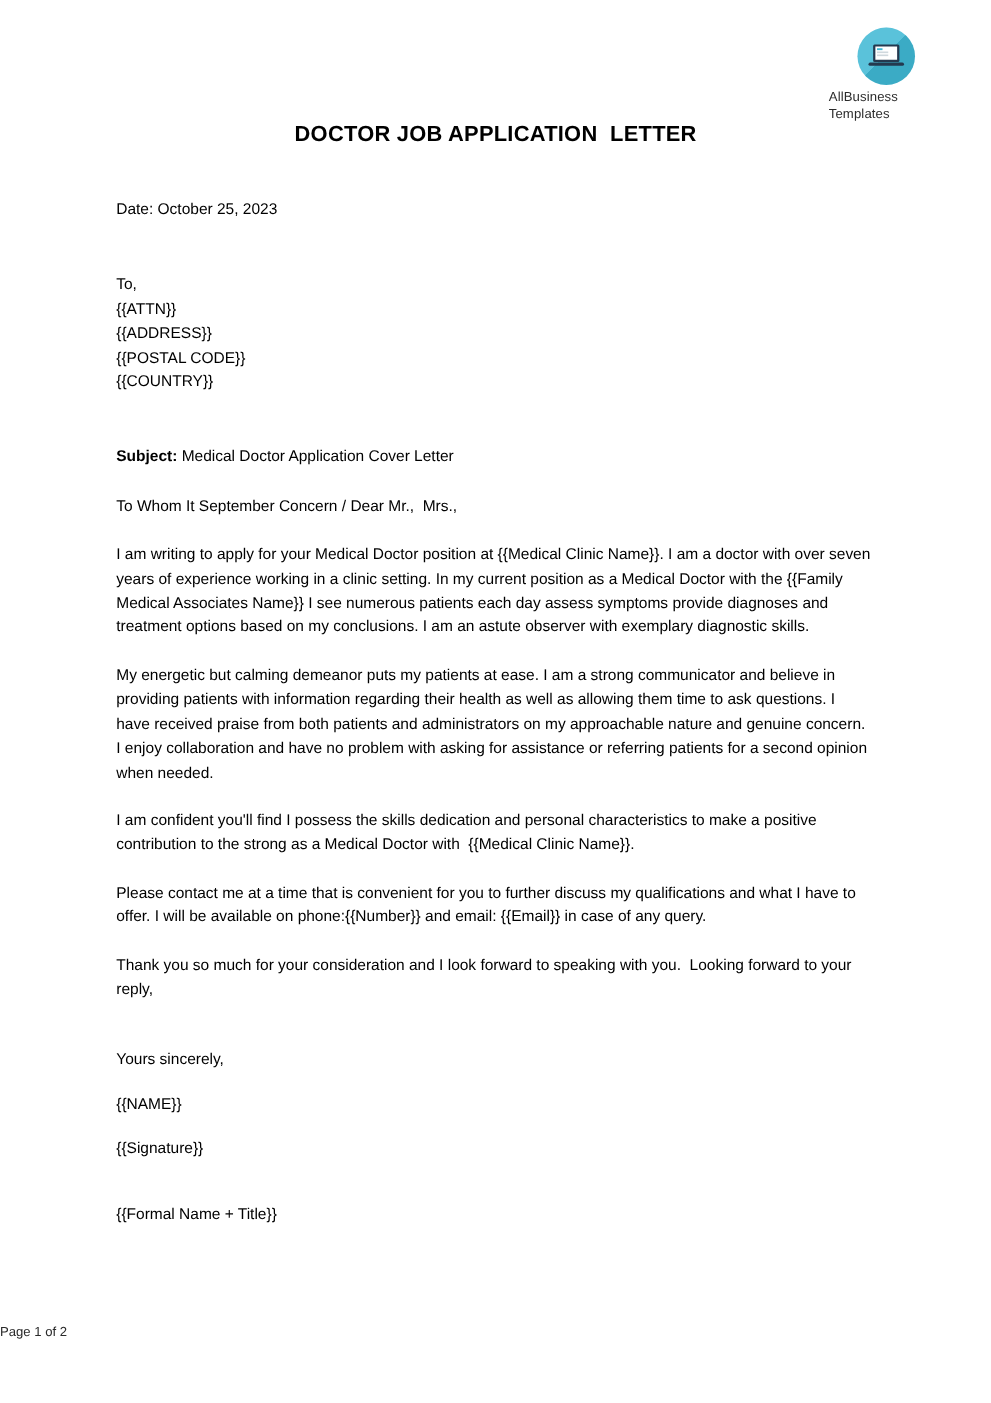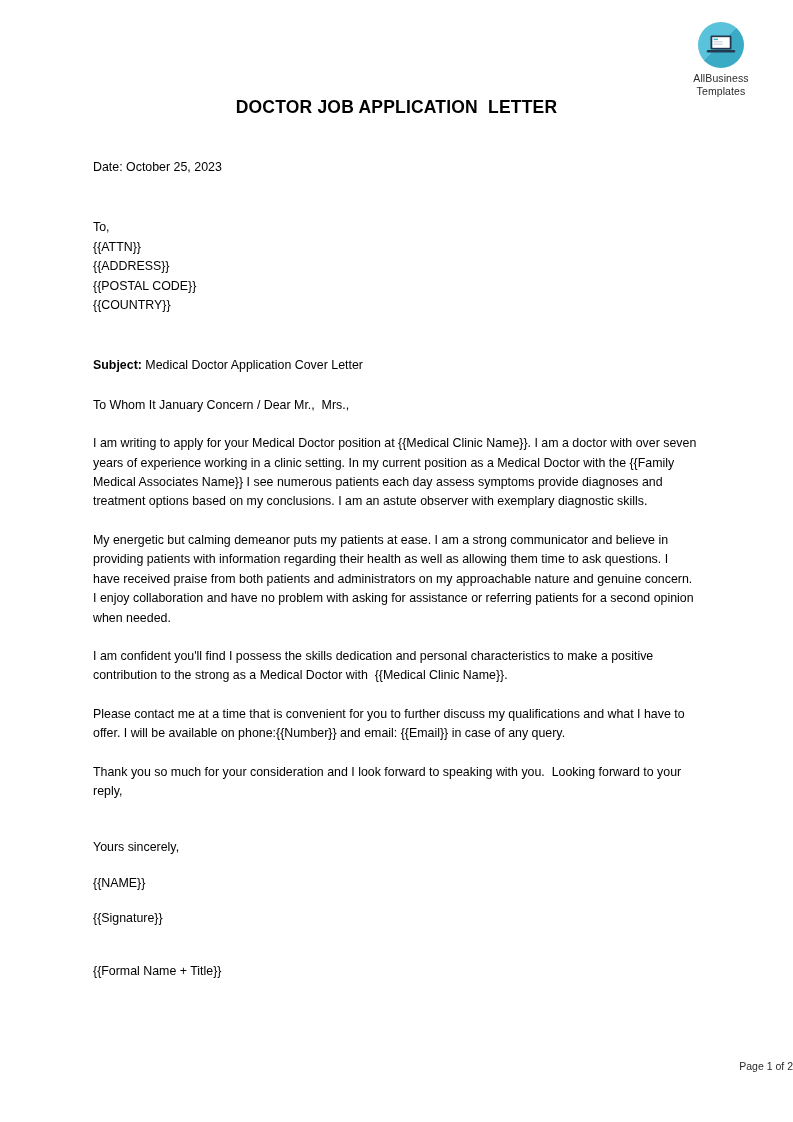--- a/index.html
+++ b/index.html
@@ -18,23 +18,22 @@
     height: 1122px;
     background: #ffffff;
     overflow: hidden;
     box-sizing: border-box;
   }
 
   
   .brand {
     position: absolute;
     top: 22px;
-    right: 26px;
+    right: 38px;
     width: 92px;
-    text-align: center;
   }
   .brand-mark {
     width: 46px;
     height: 46px;
     margin: 0 auto;
     border-radius: 50%;
     background: #3fb8d4;
     position: relative;
     overflow: hidden;
   }
@@ -103,21 +102,21 @@
   .para { margin-bottom: 0; text-align: left; }
   .para + .para { margin-top: 19px; }
   .sign-gap { height: 16px; }
 
   
   .footer {
     position: absolute;
     left: 0;
     top: 1060px;
     width: 793px;
-    text-align: right;
+    text-align: left;
     font-size: 10.5px;
     color: #2a2a2a;
     font-family: "Liberation Sans", sans-serif;
   }
 </style>
 </head>
 <body>
 
 <div class="page">
 
@@ -152,21 +151,21 @@
     <p class="addr-line">{{ADDRESS}}</p>
     <p class="addr-line">{{POSTAL CODE}}</p>
     <p class="addr-line">{{COUNTRY}}</p>
 
     <div class="gap-2"></div>
 
     <p><span class="subject-label">Subject:</span><span> Medical Doctor Application Cover Letter</span></p>
 
     <div class="gap-3"></div>
 
-    <p>To Whom It January Concern / Dear Mr.,  Mrs.,</p>
+    <p>To Whom It September Concern / Dear Mr.,  Mrs.,</p>
 
     <div class="gap-4"></div>
 
     <p class="para">I am writing to apply for your Medical Doctor position at {{Medical Clinic Name}}. I am a doctor with over seven years of experience working in a clinic setting. In my current position as a Medical Doctor with the {{Family Medical Associates Name}} I see numerous patients each day assess symptoms provide diagnoses and treatment options based on my conclusions. I am an astute observer with exemplary diagnostic skills.</p>
     <p class="para">My energetic but calming demeanor puts my patients at ease. I am a strong communicator and believe in providing patients with information regarding their health as well as allowing them time to ask questions. I have received praise from both patients and administrators on my approachable nature and genuine concern. I enjoy collaboration and have no problem with asking for assistance or referring patients for a second opinion when needed.</p>
     <p class="para">I am confident you'll find I possess the skills dedication and personal characteristics to make a positive contribution to the strong as a Medical Doctor with  {{Medical Clinic Name}}.</p>
     <p class="para">Please contact me at a time that is convenient for you to further discuss my qualifications and what I have to offer. I will be available on phone:{{Number}} and email: {{Email}} in case of any query.</p>
     <p class="para">Thank you so much for your consideration and I look forward to speaking with you.  Looking forward to your reply,</p>
 
     <div class="gap-sig"></div>

